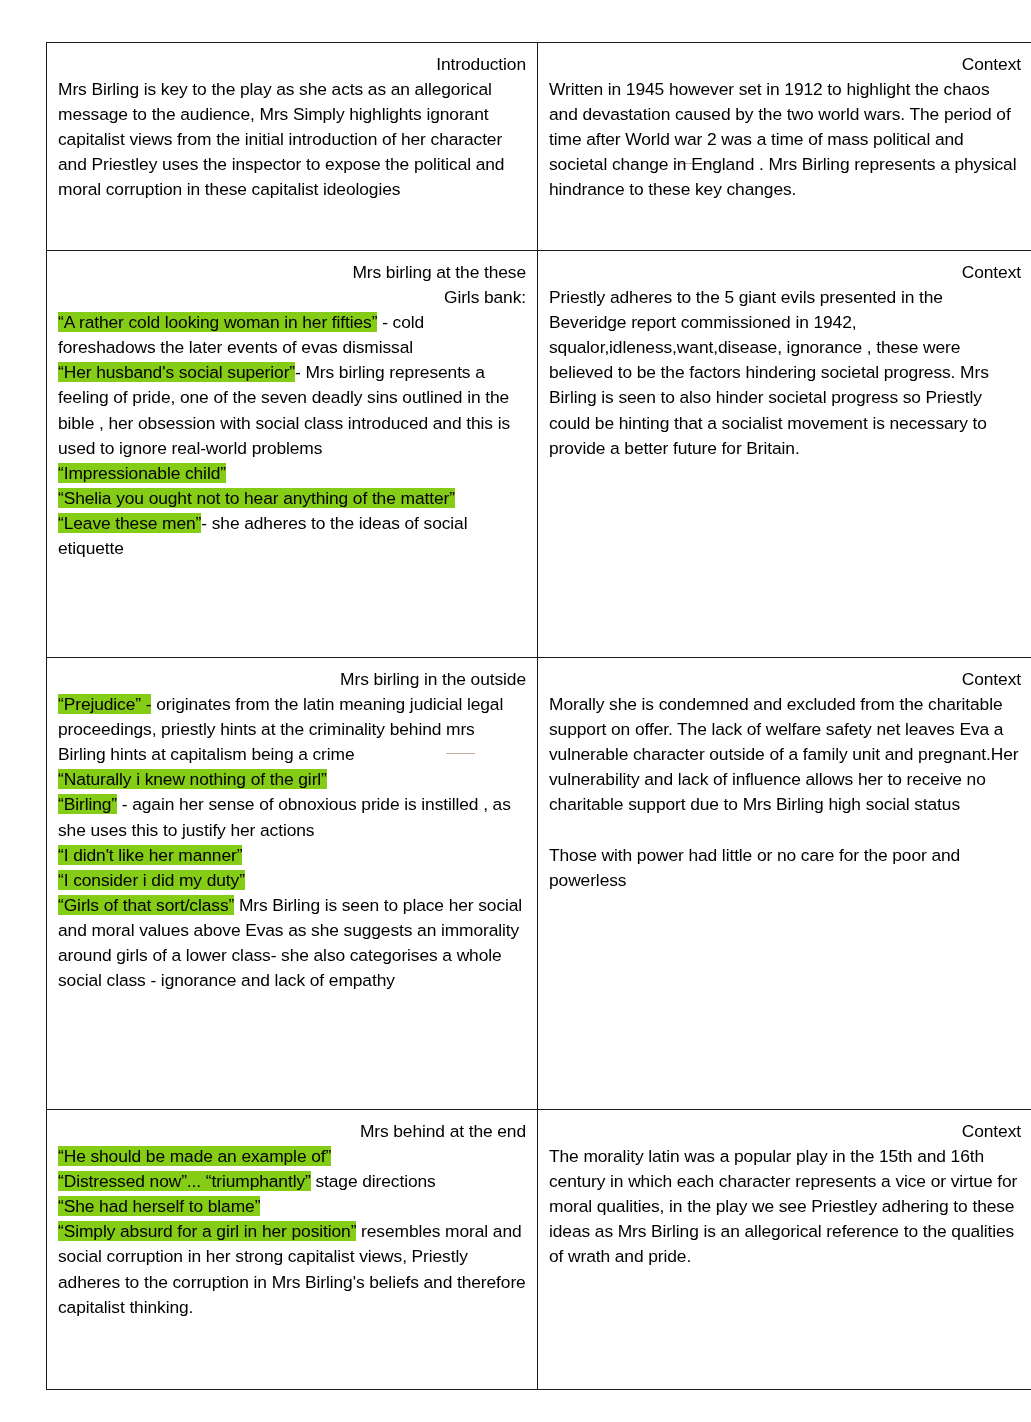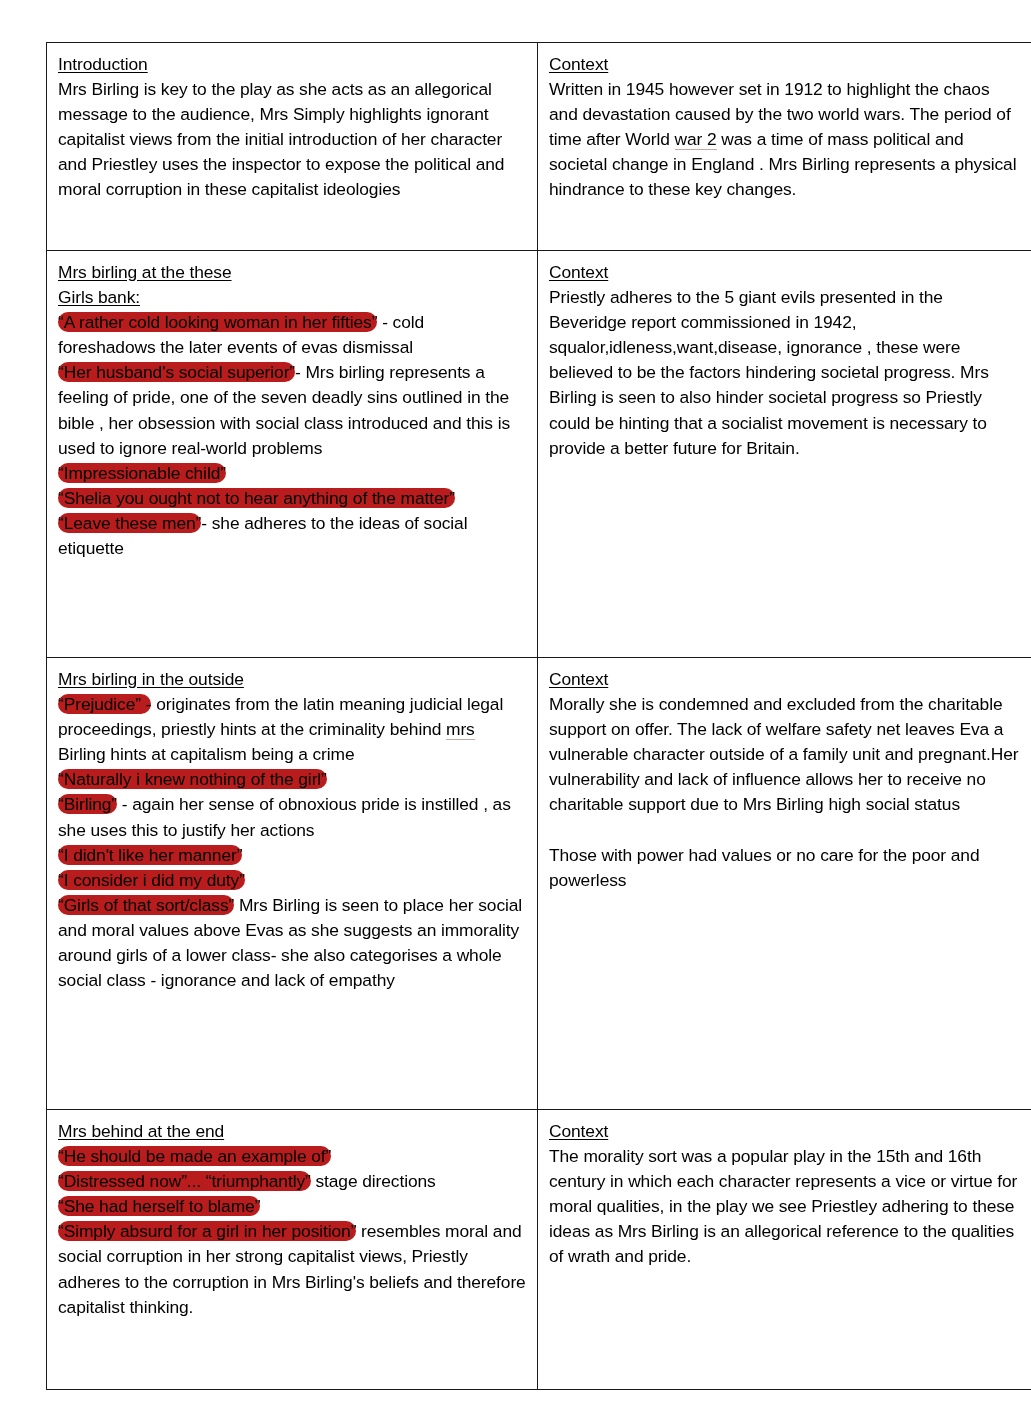--- a/index.html
+++ b/index.html
@@ -48,39 +48,38 @@
   .col-left  { width: 468px; }
   .col-right { width: 472px; }
 
   
   .row-1 td { height: 186px; }
   .row-2 td { height: 385px; }
   .row-3 td { height: 430px; }
   .row-4 td { height: 258px; }
 
   .cell-heading {
-    text-decoration: underline;
     text-underline-offset: 2px;
     display: block;
+    text-align: right;
   }
 
   .cell-body {
     display: block;
   }
 
   .hl {
-    background-color: #b91c1c;
+    background-color: #84cc16;
     box-decoration-break: clone;
-    border-radius: 10px;
     -webkit-box-decoration-break: clone;
   }
 
   .spell {
     border-bottom: 1.5px solid #c8a9a0;
-    padding-bottom: 0px;
+    padding-bottom: 14px;
   }
 
   .blank-line {
     display: block;
     height: 25.1px;
   }
 </style>
 </head>
 <body>
 
@@ -114,31 +113,31 @@
 
       <tr class="row-3">
         <td class="col-left">
           <span class="cell-heading">Mrs birling in the outside</span>
           <span class="cell-body"><span class="hl">“Prejudice” -</span><span> originates from the latin meaning judicial legal proceedings, priestly hints at the criminality behind </span><span class="spell">mrs</span><span> Birling hints at capitalism being a crime</span><br><span class="hl">“Naturally i knew nothing of the girl”</span><br><span class="hl">“Birling”</span><span> - again her sense of obnoxious pride is instilled , as she uses this to justify her actions</span><br><span class="hl">“I didn't like her manner”</span><br><span class="hl">“I consider i did my duty”</span><br><span class="hl">“Girls of that sort/class”</span><span> Mrs Birling is seen to place her social and moral values above Evas as she suggests an immorality around girls of a lower class- she also categorises a whole social class - ignorance and lack of empathy</span></span>
         </td>
         <td class="col-right">
           <span class="cell-heading">Context</span>
           <span class="cell-body">Morally she is condemned and excluded from the charitable support on offer. The lack of welfare safety net leaves Eva a vulnerable character outside of a family unit and pregnant.Her vulnerability and lack of influence allows her to receive no charitable support due to Mrs Birling high social status</span>
           <span class="blank-line"></span>
-          <span class="cell-body">Those with power had values or no care for the poor and powerless</span>
+          <span class="cell-body">Those with power had little or no care for the poor and powerless</span>
         </td>
       </tr>
 
       <tr class="row-4">
         <td class="col-left">
           <span class="cell-heading">Mrs behind at the end</span>
           <span class="cell-body"><span class="hl">“He should be made an example of”</span><br><span class="hl">“Distressed now”... “triumphantly”</span><span> stage directions</span><br><span class="hl">“She had herself to blame”</span><br><span class="hl">“Simply absurd for a girl in her position”</span><span> resembles moral and social corruption in her strong capitalist views, Priestly adheres to the corruption in Mrs Birling's beliefs and therefore capitalist thinking.</span></span>
         </td>
         <td class="col-right">
           <span class="cell-heading">Context</span>
-          <span class="cell-body">The morality sort was a popular play in the 15th and 16th century in which each character represents a vice or virtue for moral qualities, in the play we see Priestley adhering to these ideas as Mrs Birling is an allegorical reference to the qualities of wrath and pride.</span>
+          <span class="cell-body">The morality latin was a popular play in the 15th and 16th century in which each character represents a vice or virtue for moral qualities, in the play we see Priestley adhering to these ideas as Mrs Birling is an allegorical reference to the qualities of wrath and pride.</span>
         </td>
       </tr>
 
     </tbody>
   </table>
 
 </div>
 
 </body></html>

